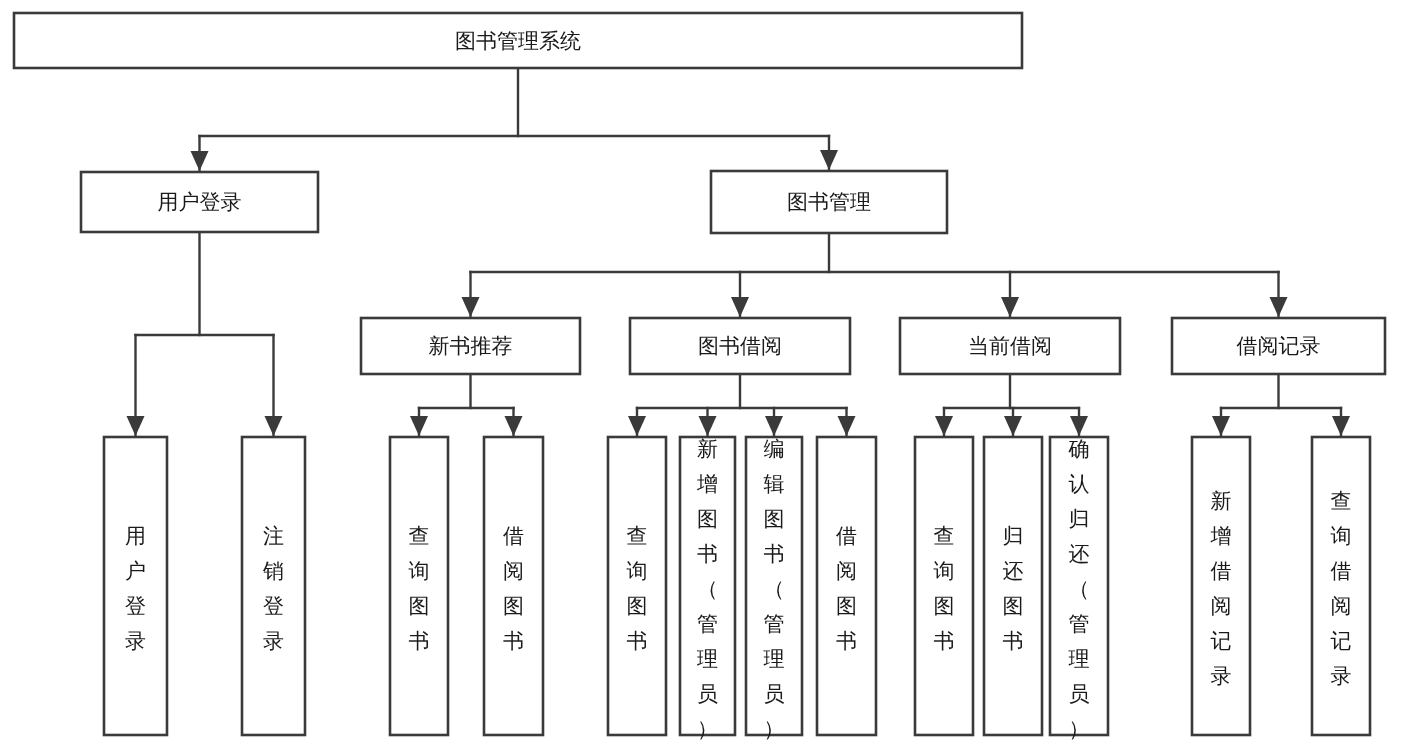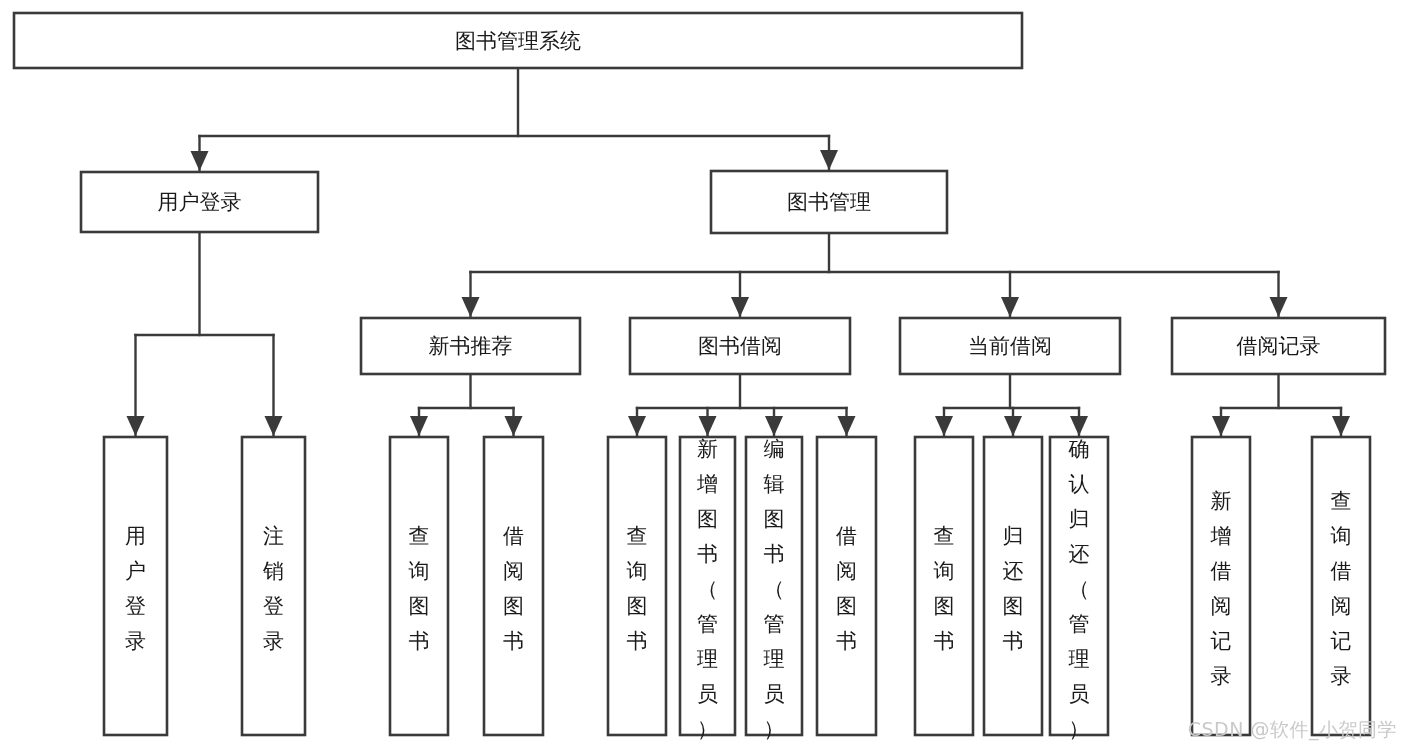--- a/index.html
+++ b/index.html
@@ -200,14 +200,13 @@
         <g>
           <rect x="1192" y="437" width="58" height="298" class="node-box"></rect>
           <text x="1221" y="508.3" class="node-label-vertical"><tspan x="1221" dy="0">新</tspan><tspan x="1221" dy="35">增</tspan><tspan x="1221" dy="35">借</tspan><tspan x="1221" dy="35">阅</tspan><tspan x="1221" dy="35">记</tspan><tspan x="1221" dy="35">录</tspan></text>
         </g>
         <g>
           <rect x="1312" y="437" width="58" height="298" class="node-box"></rect>
           <text x="1341" y="508.3" class="node-label-vertical"><tspan x="1341" dy="0">查</tspan><tspan x="1341" dy="35">询</tspan><tspan x="1341" dy="35">借</tspan><tspan x="1341" dy="35">阅</tspan><tspan x="1341" dy="35">记</tspan><tspan x="1341" dy="35">录</tspan></text>
         </g>
       </g>
   </svg>
-  <div class="watermark-text">CSDN @软件_小贺同学</div>
 </div>
 
 </body></html>

